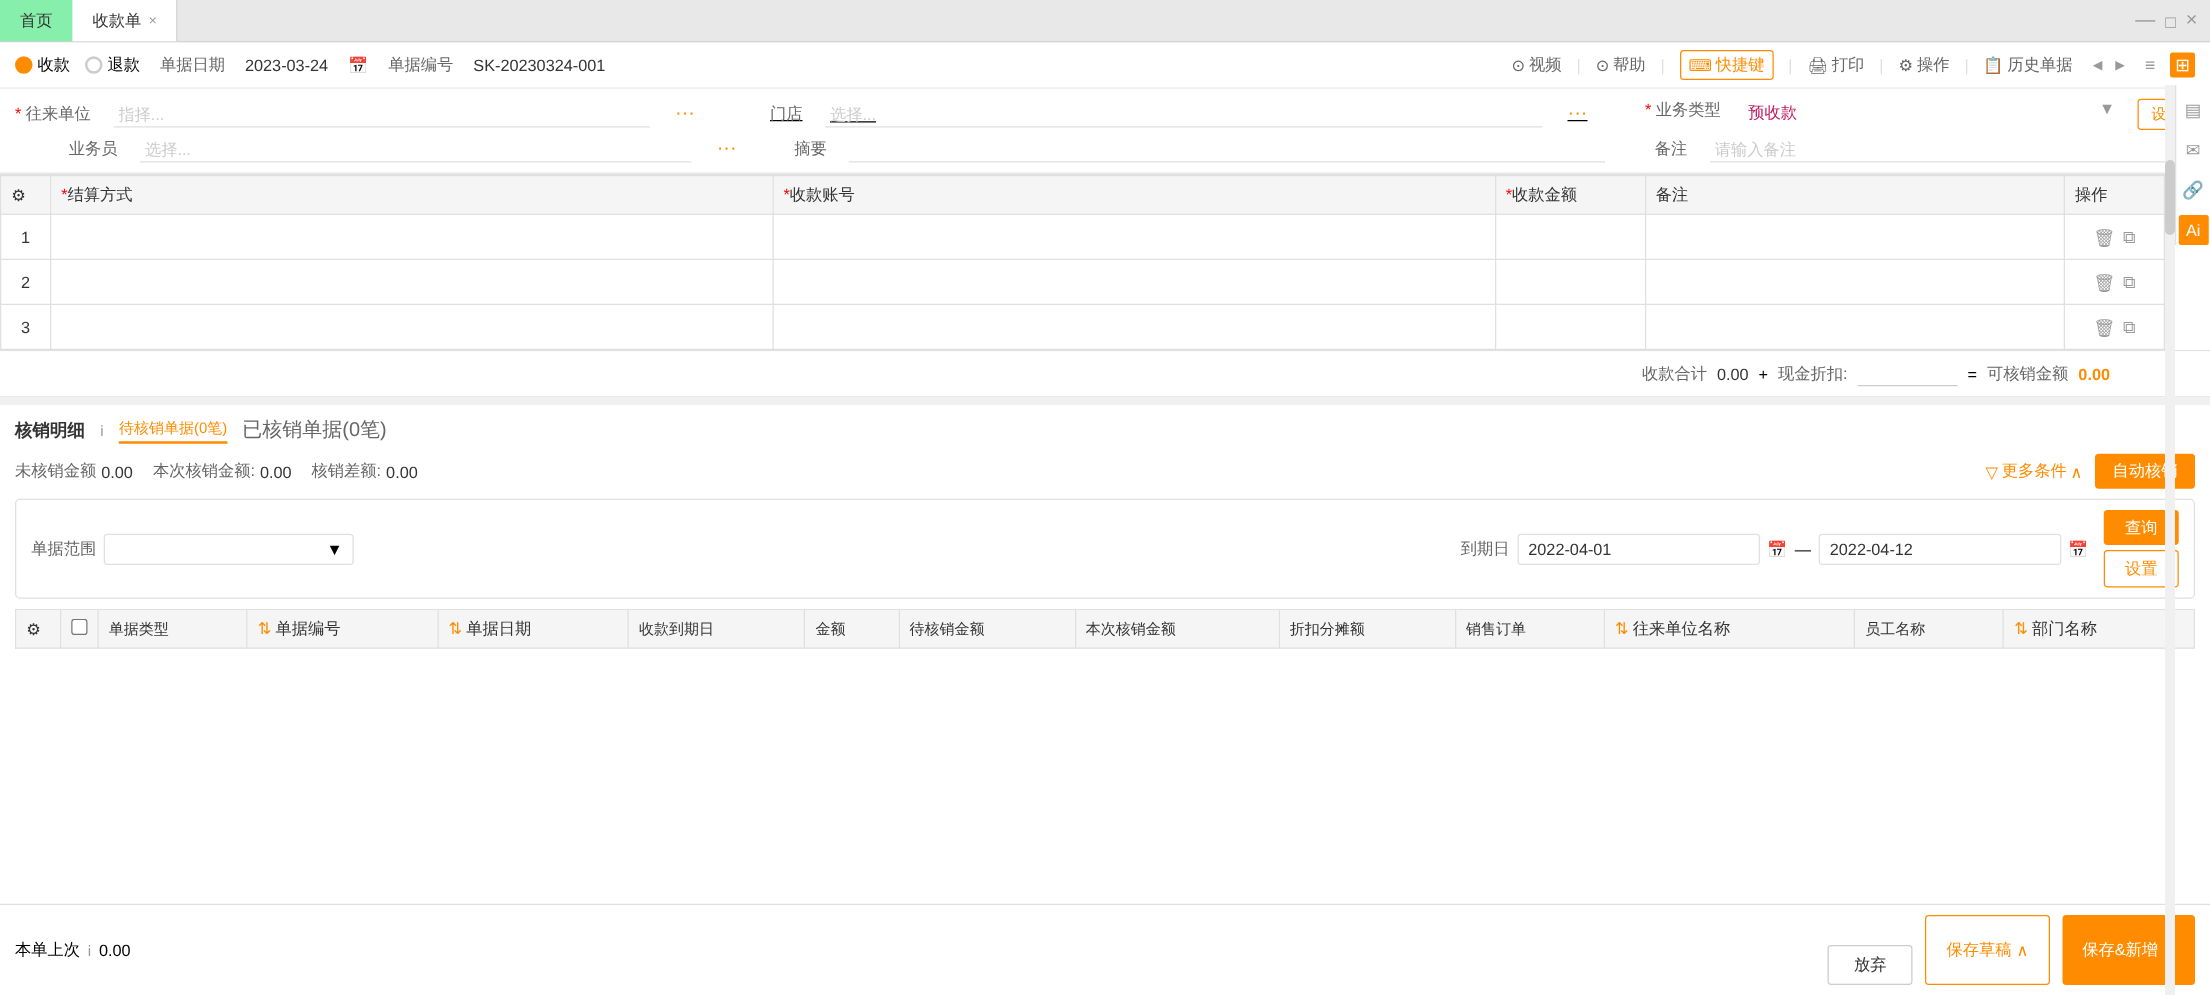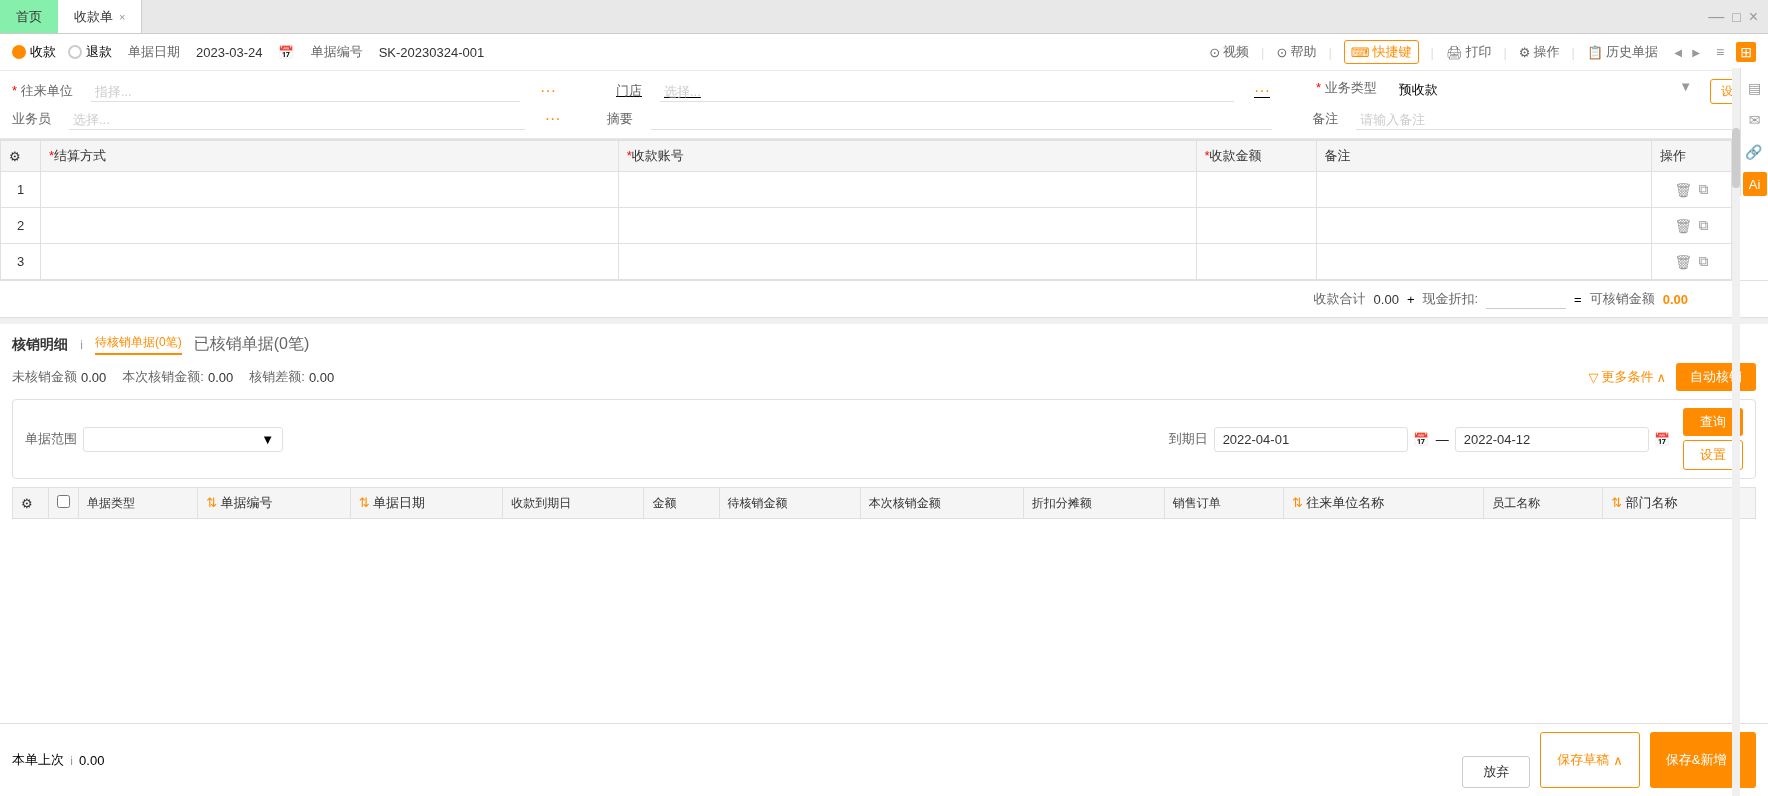--- a/index.html
+++ b/index.html
@@ -67,32 +67,32 @@
     .nav-arrows { display: flex; gap: 2px; }
     .nav-arrow { width: 16px; height: 20px; display: flex; align-items: center; justify-content: center; color: #999; cursor: pointer; font-size: 10px; }
 
     
     .form-section {
       padding: 8px 12px;
       background: #fff;
       border-bottom: 1px solid #e8e8e8;
     }
     .form-row { display: flex; align-items: center; gap: 0; margin-bottom: 6px; }
-    .form-row:last-child { margin-bottom: 0; }
+    .form-row:last-child { margin-bottom: 0; margin-left: 43px; }
     .field-group { display: flex; flex: 1; gap: 14px; }
     .field-label { color: #666; white-space: nowrap; min-width: fit-content; padding-right: 4px; }
     .field-label.required::before { content: '* '; color: #f00; }
     .field-input {
       flex: 1; border: none; border-bottom: 1px solid #e0e0e0;
       padding: 2px 4px; color: #ccc; outline: none; font-size: 13px;
       background: transparent; min-width: 0;
     }
     .field-input::placeholder { color: #ccc; }
     .field-more { color: #ff8c00; cursor: pointer; padding: 0 6px; font-size: 16px; }
-    .business-type { color: #000000; }
+    .business-type { color: #be185d; }
     .chevron-down { color: #999; cursor: pointer; padding: 0 4px; }
 
     
     .table-section {
       flex: 0 0 auto;
       border-top: 1px solid #e0e0e0;
       border-bottom: 1px solid #e0e0e0;
     }
     .data-table { width: 100%; border-collapse: collapse; }
     .data-table th {

